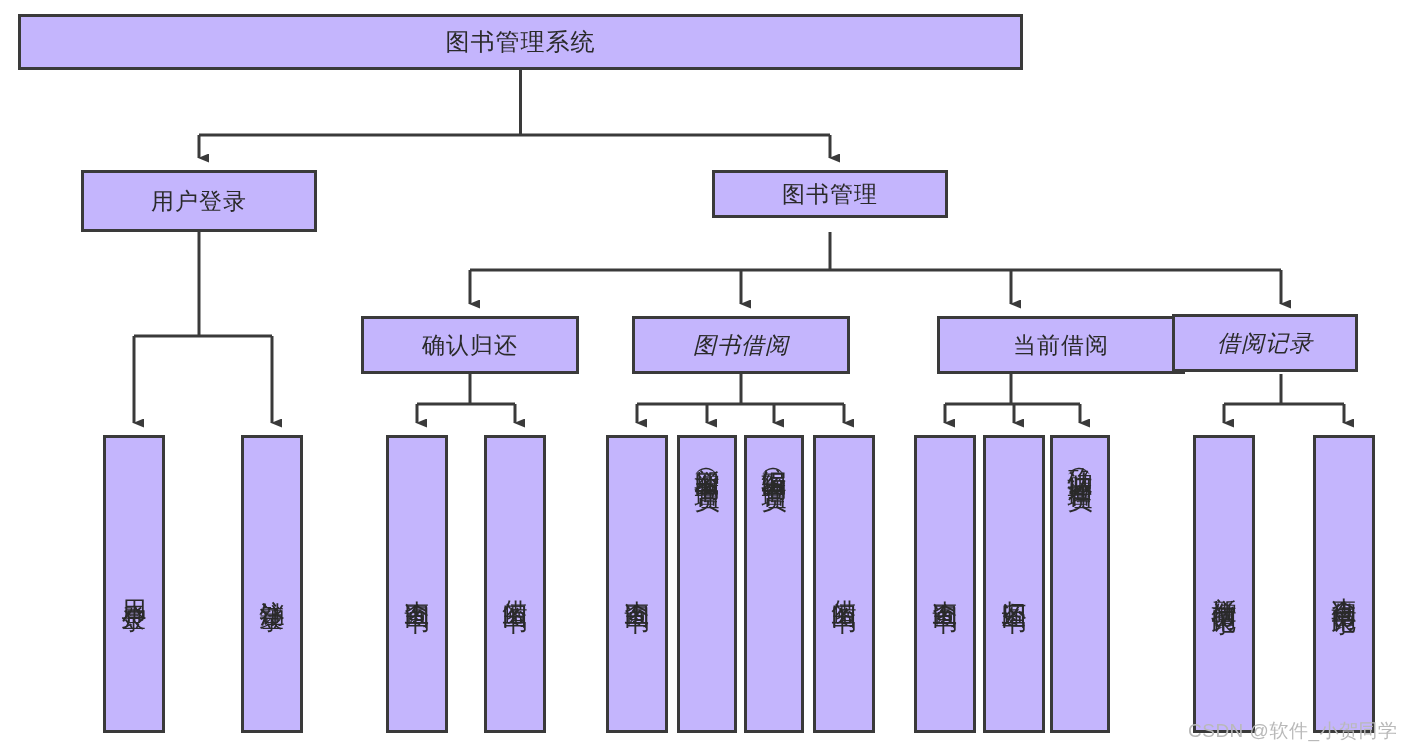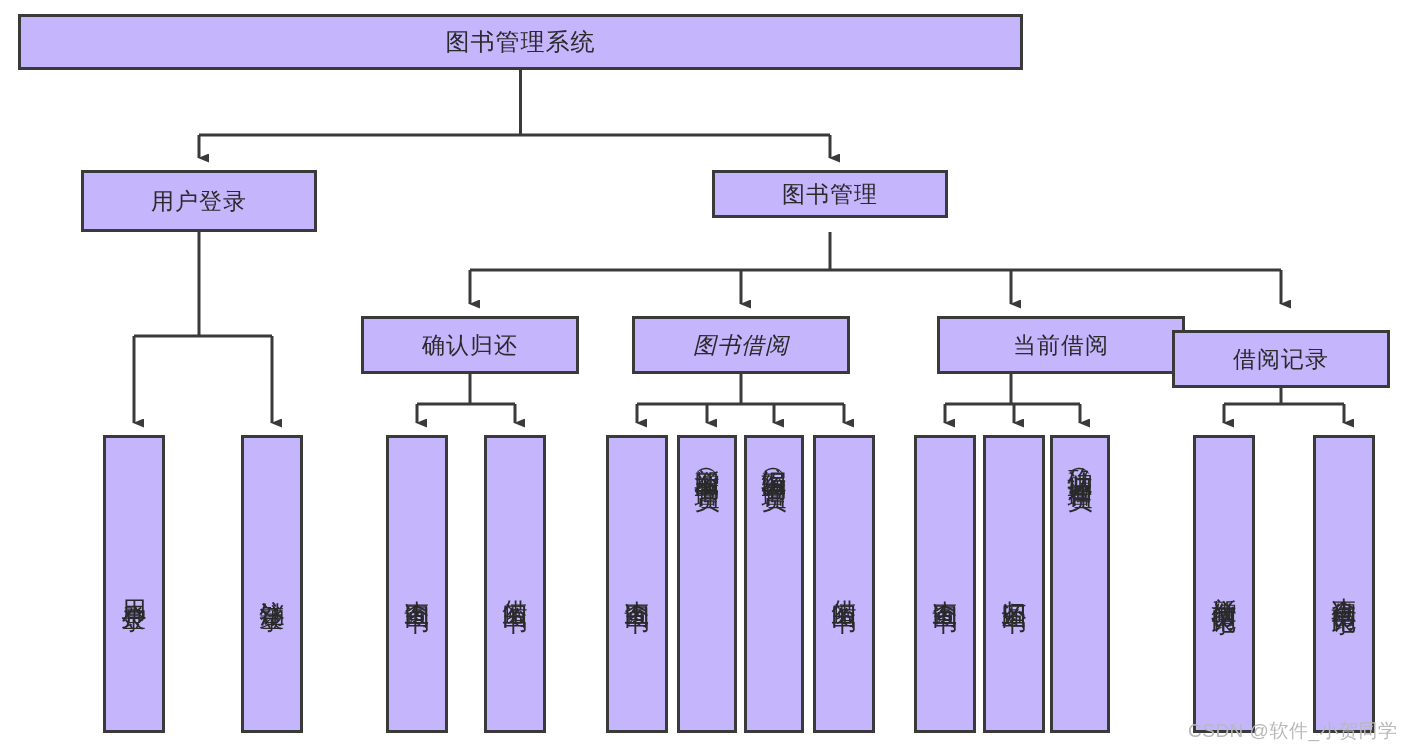--- a/index.html
+++ b/index.html
@@ -135,21 +135,21 @@
       </div>
       <div class="node horiz" style="left: 361px; top: 316px; width: 218px; height: 58px;">
         <span>确认归还</span>
       </div>
       <div class="node horiz" style="left: 632px; top: 316px; width: 218px; height: 58px; font-style: italic;">
         <span>图书借阅</span>
       </div>
       <div class="node horiz" style="left: 902px; top: 316px; width: 248px; height: 58px; margin-left: 35px;">
         <span>当前借阅</span>
       </div>
-      <div class="node horiz" style="left: 1172px; top: 330px; width: 218px; height: 58px;">
+      <div class="node horiz" style="left: 1172px; top: 314px; width: 186px; height: 58px; font-style: italic;">
         <span>借阅记录</span>
       </div>
       <div class="node leaf" style="left: 103px; top: 435px; width: 62px; height: 298px;">
         <div class="leaf-inner">
           <span class="vtext">用户登录</span>
         </div>
       </div>
       <div class="node leaf" style="left: 241px; top: 435px; width: 62px; height: 298px;">
         <div class="leaf-inner">
           <span class="vtext">注销登录</span>

